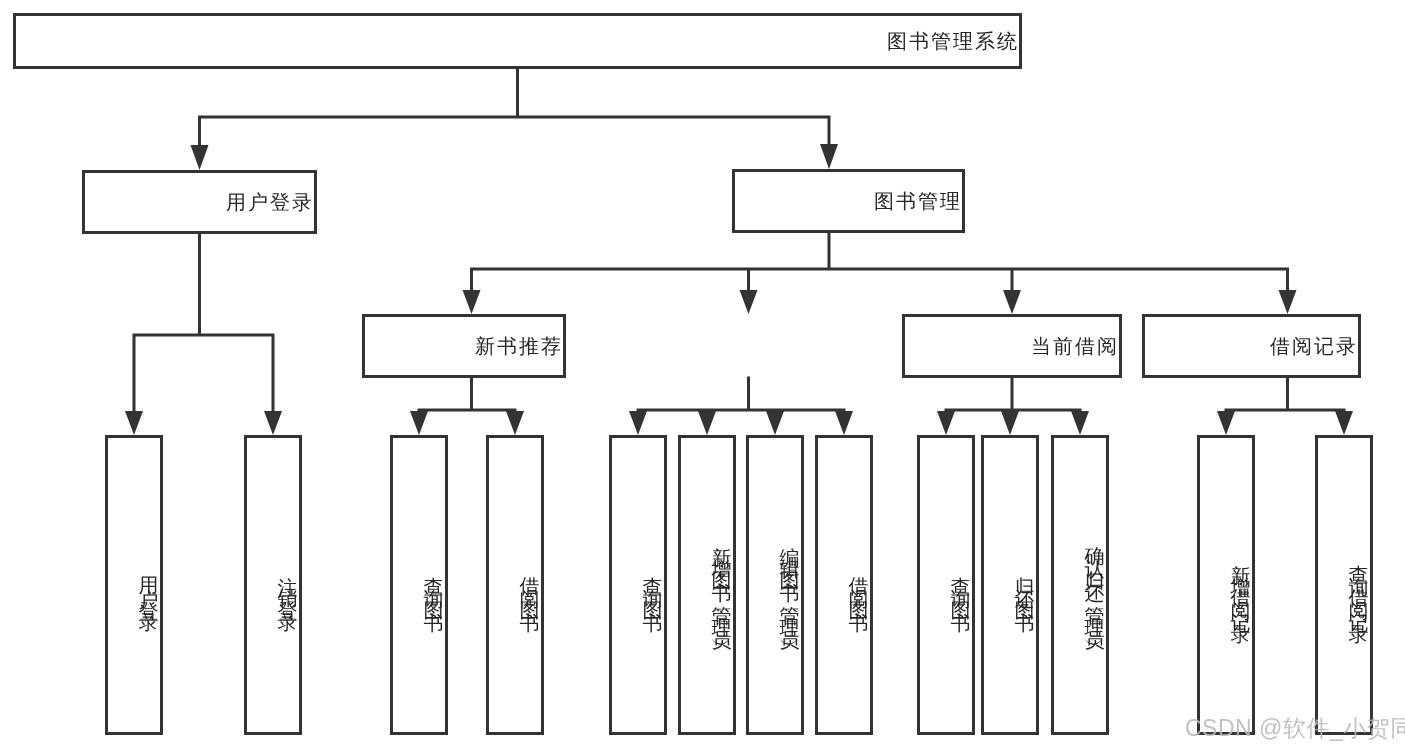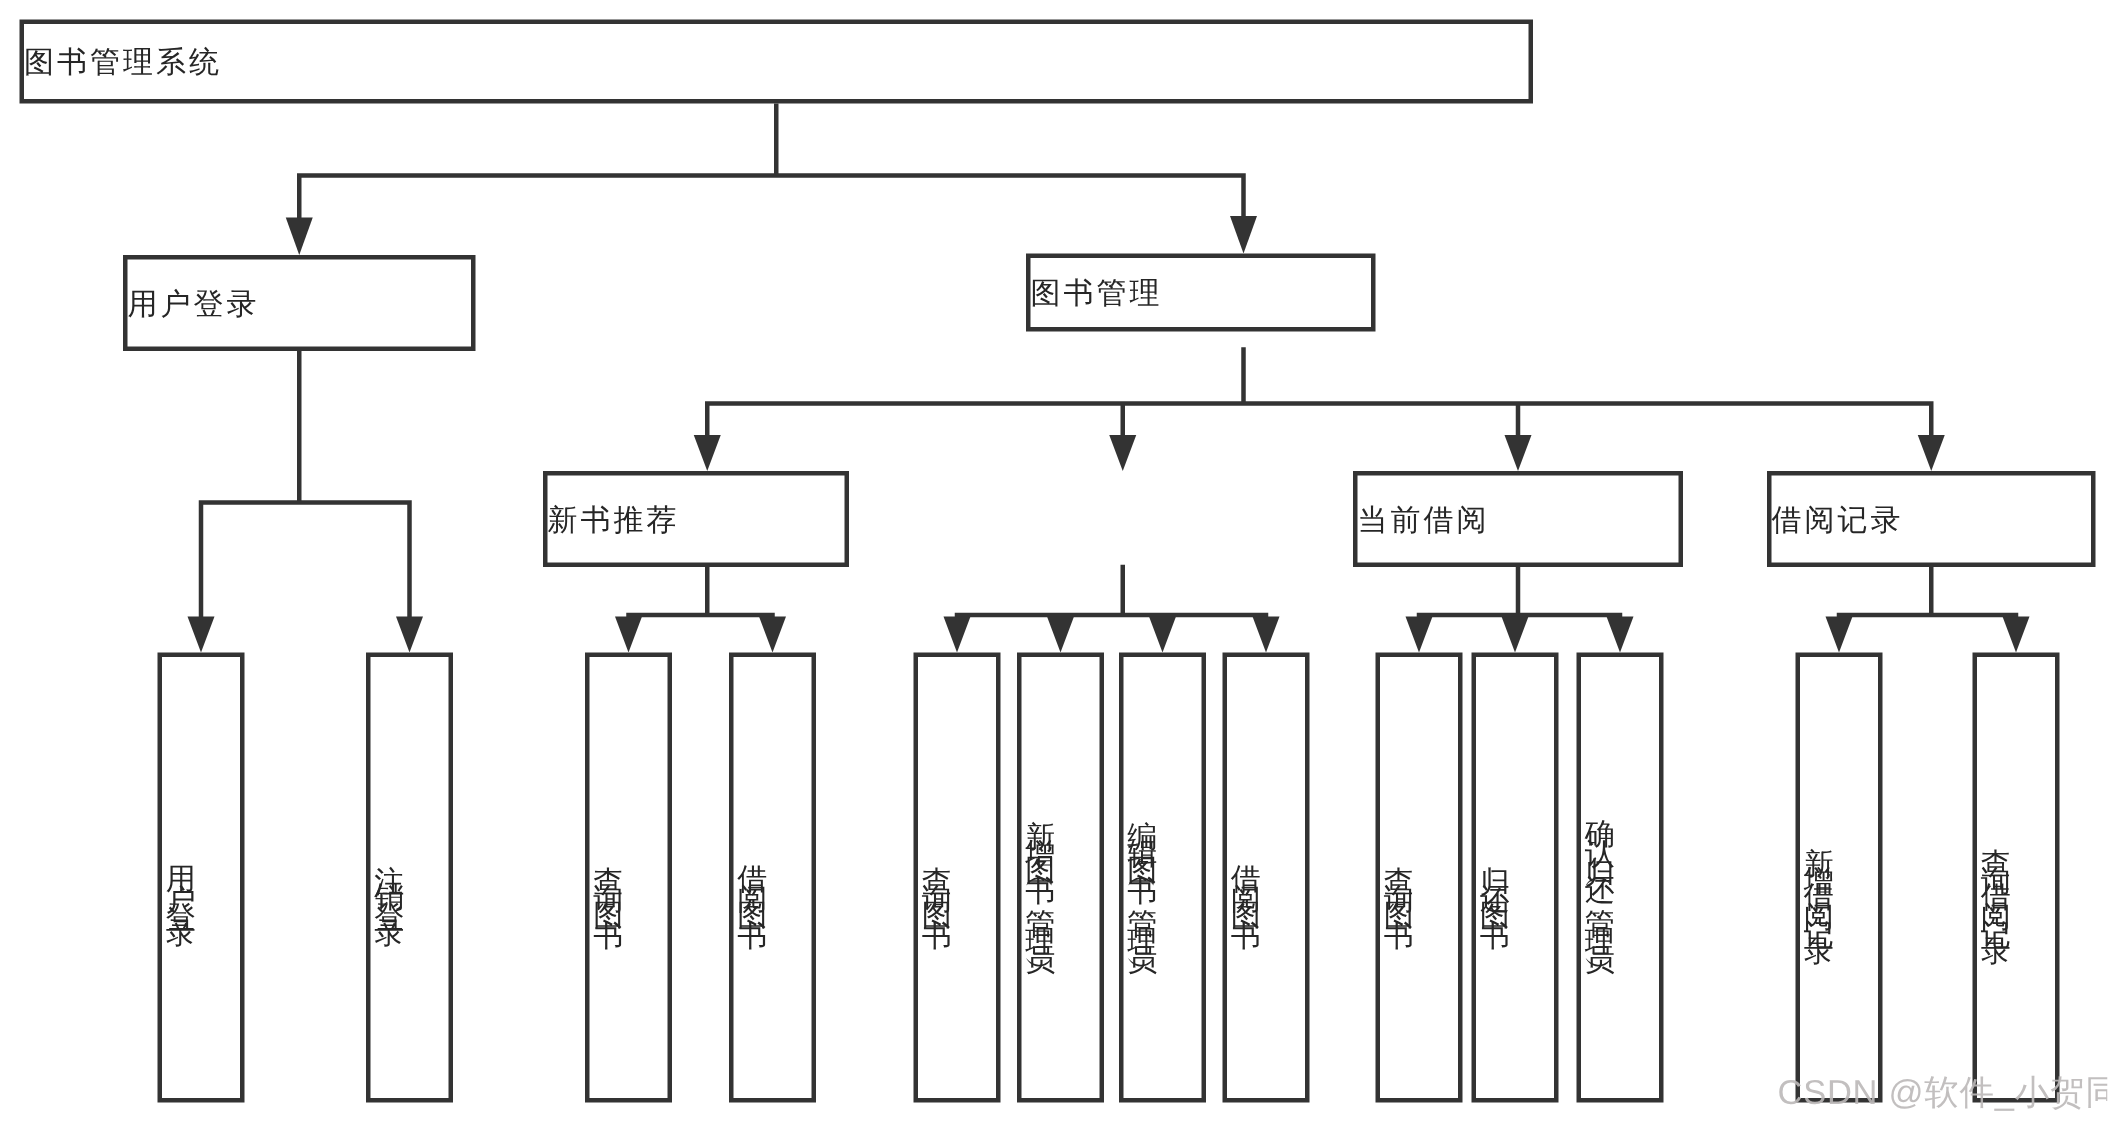--- a/index.html
+++ b/index.html
@@ -4,21 +4,21 @@
 <style>
   html,body{margin:0;padding:0;background:#ffffff;}
   body{font-family:"Liberation Sans","DejaVu Sans",sans-serif;color:var(--text,#262626);}
   .canvas{position:relative;width:1405px;height:747px;background:#fff;overflow:hidden;}
   .connectors{position:absolute;left:0;top:0;width:1405px;height:747px;}
   .connectors path{stroke:var(--line,#333);stroke-width:3;fill:none;stroke-linecap:square;}
   .connectors polygon{fill:var(--line,#333);stroke:none;}
   .node{
     position:absolute;box-sizing:border-box;background:#fff;
     border:3px solid var(--line,#333);
-    display:flex;align-items:center;justify-content:flex-start;
+    display:flex;align-items:center;justify-content:flex-end;
     z-index:2;
   }
   .node .hlabel{
     font-size:20px;letter-spacing:2px;white-space:nowrap;
     color:var(--text,#262626);
   }
   .node .vlabel{
     writing-mode:vertical-rl;text-orientation:mixed;
     font-size:20px;line-height:1.15;letter-spacing:12px;
     color:var(--text,#262626);white-space:nowrap;
@@ -77,38 +77,38 @@
     </g>
   </svg>
 
   <div class="node" style="left:13px;top:13px;width:1009px;height:56px">
     <span class="hlabel">图书管理系统</span>
   </div>
 
   <div class="node" style="left:82px;top:170px;width:235px;height:64px">
     <span class="hlabel">用户登录</span>
   </div>
-  <div class="node" style="left:684px;top:169px;width:233px;height:52px">
+  <div class="node" style="left:732px;top:169px;width:233px;height:64px">
     <span class="hlabel">图书管理</span>
   </div>
 
   <div class="node" style="left:105px;top:435px;width:58px;height:300px">
     <span class="vlabel">用户登录</span>
   </div>
   <div class="node" style="left:244px;top:435px;width:58px;height:300px">
     <span class="vlabel">注销登录</span>
   </div>
 
   <div class="node" style="left:362px;top:314px;width:204px;height:64px">
     <span class="hlabel">新书推荐</span>
   </div>
   <div class="node" style="left:902px;top:314px;width:220px;height:64px">
     <span class="hlabel">当前借阅</span>
   </div>
-  <div class="node" style="left:1178px;top:314px;width:219px;height:64px">
+  <div class="node" style="left:1142px;top:314px;width:219px;height:64px">
     <span class="hlabel">借阅记录</span>
   </div>
 
   <div class="node" style="left:390px;top:435px;width:58px;height:300px">
     <span class="vlabel">查询图书</span>
   </div>
   <div class="node" style="left:486px;top:435px;width:58px;height:300px">
     <span class="vlabel">借阅图书</span>
   </div>
 

